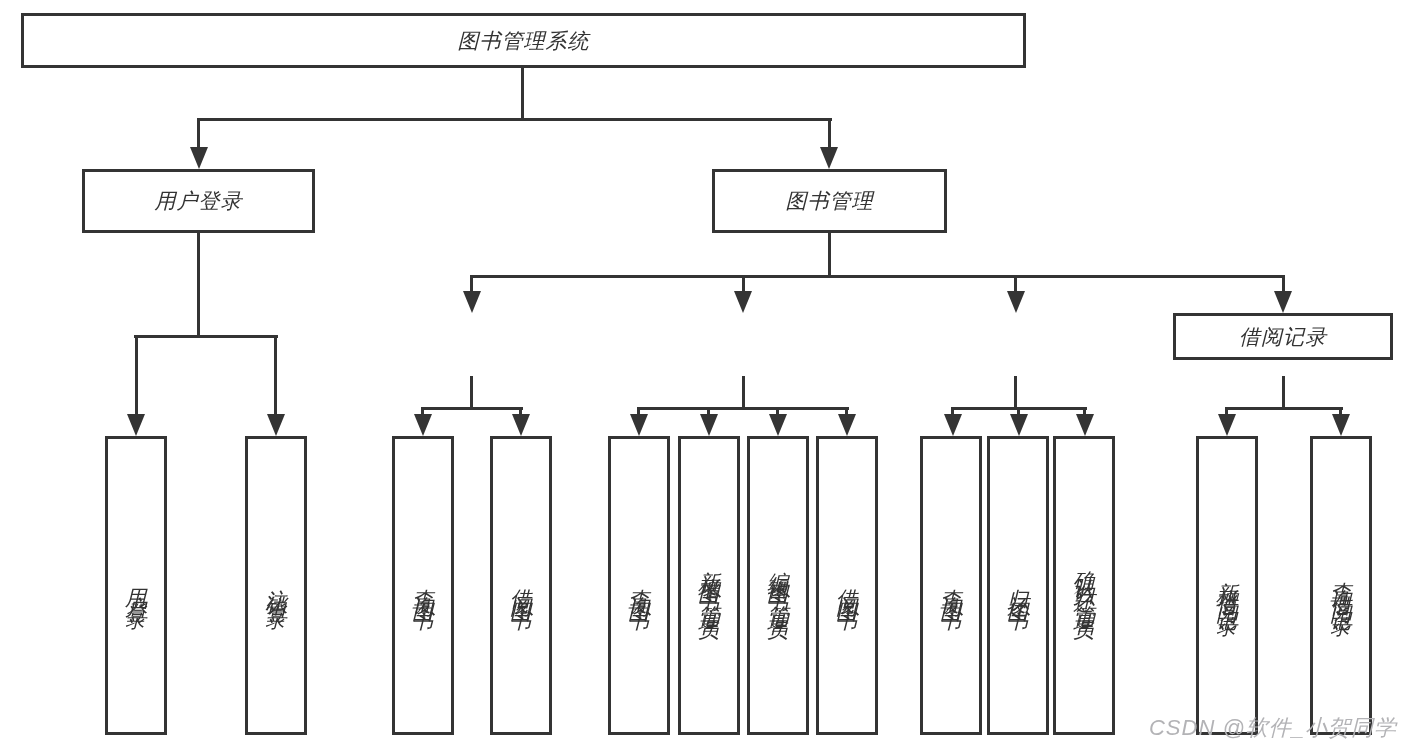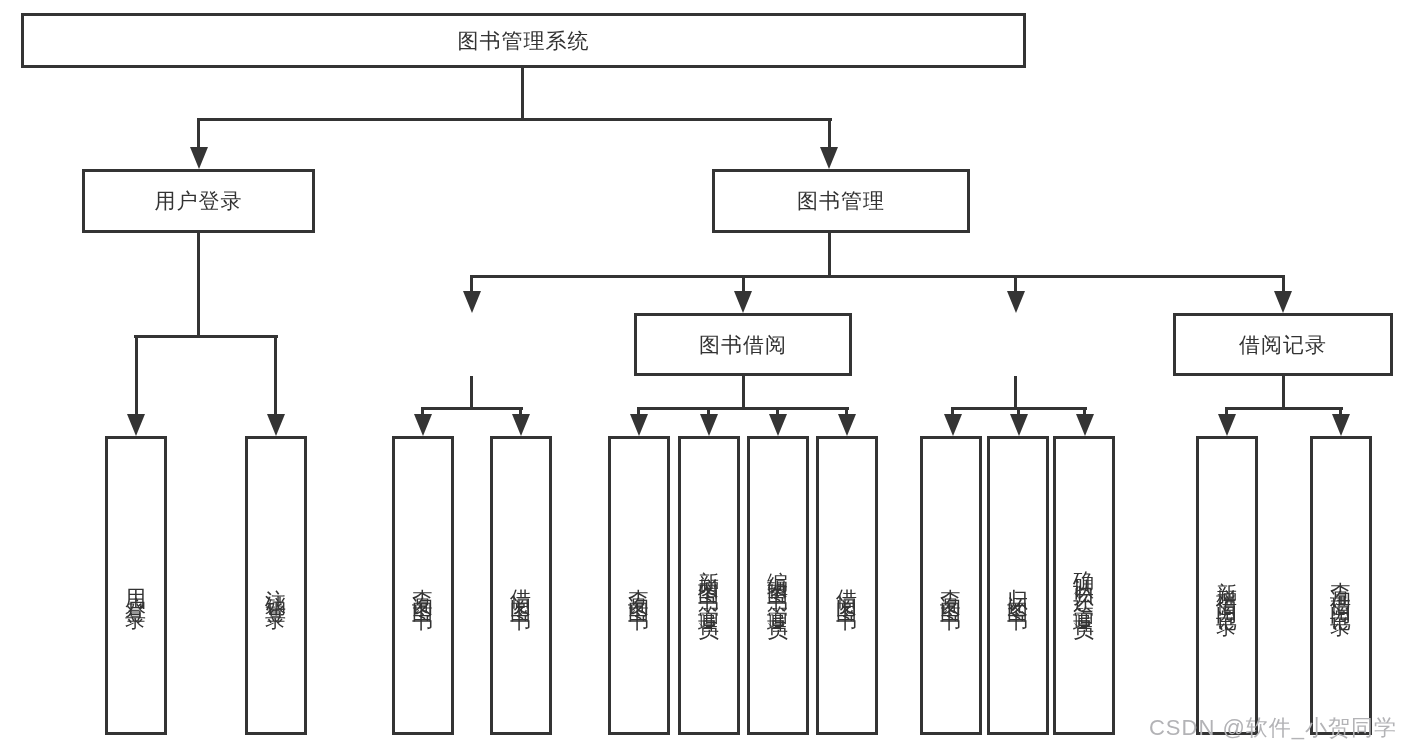--- a/index.html
+++ b/index.html
@@ -5,34 +5,34 @@
   html,body{margin:0;padding:0;background:#fff;}
   #canvas{
     position:relative;width:1405px;height:747px;background:var(--background,#fff);
     font-family:"Liberation Sans","DejaVu Sans",sans-serif;overflow:hidden;
   }
   .box{
     position:absolute;box-sizing:border-box;border:3px solid var(--line,#343434);
     background:#fff;display:flex;align-items:center;justify-content:center;z-index:2;
   }
   .t{
-    font-size:21px;color:var(--text,#333);letter-spacing:1px;white-space:nowrap;
+    font-size:21px;color:var(--text,#333);letter-spacing:1px;white-space:nowrap;font-style:italic;
   }
   .box.v .t{
     writing-mode:vertical-lr;letter-spacing:7px;line-height:1;
   }
   .ln{position:absolute;background:var(--line,#343434);z-index:1;}
   .ar{
     position:absolute;width:0;height:0;z-index:1;
     border-left:9px solid transparent;border-right:9px solid transparent;
     border-top:22px solid var(--line,#343434);
   }
   .watermark{
     position:absolute;right:8px;bottom:4px;font-size:22px;letter-spacing:1px;
-    color:var(--watermark,#b3b3b6);z-index:5;white-space:nowrap;
+    color:var(--watermark,#b3b3b6);z-index:5;white-space:nowrap;font-style:italic;
   }
 </style>
 </head>
 <body>
 
 <div id="canvas">
 
   <div class="box" style="left:21px;top:13px;width:1005px;height:55px">
     <span class="t">图书管理系统</span>
   </div>
@@ -40,21 +40,21 @@
   <i class="ln" style="left:521px;top:68px;width:3px;height:51px"></i>
   <i class="ln" style="left:197px;top:118px;width:635px;height:3px"></i>
   <i class="ln" style="left:197px;top:118px;width:3px;height:31px"></i>
   <i class="ln" style="left:828px;top:118px;width:3px;height:31px"></i>
   <i class="ar" style="left:190px;top:147px"></i>
   <i class="ar" style="left:820px;top:147px"></i>
 
   <div class="box" style="left:82px;top:169px;width:233px;height:64px">
     <span class="t">用户登录</span>
   </div>
-  <div class="box" style="left:712px;top:169px;width:258px;height:64px">
+  <div class="box" style="left:712px;top:169px;width:235px;height:64px">
     <span class="t">图书管理</span>
   </div>
 
   <i class="ln" style="left:197px;top:233px;width:3px;height:102px"></i>
   <i class="ln" style="left:134px;top:335px;width:144px;height:3px"></i>
   <i class="ln" style="left:135px;top:335px;width:3px;height:81px"></i>
   <i class="ln" style="left:274px;top:335px;width:3px;height:81px"></i>
   <i class="ar" style="left:127px;top:414px"></i>
   <i class="ar" style="left:267px;top:414px"></i>
 
@@ -62,24 +62,21 @@
   <i class="ln" style="left:471px;top:275px;width:813px;height:3px"></i>
   <i class="ln" style="left:470px;top:275px;width:3px;height:18px"></i>
   <i class="ln" style="left:742px;top:275px;width:3px;height:18px"></i>
   <i class="ln" style="left:1014px;top:275px;width:3px;height:18px"></i>
   <i class="ln" style="left:1282px;top:275px;width:3px;height:18px"></i>
   <i class="ar" style="left:463px;top:291px"></i>
   <i class="ar" style="left:734px;top:291px"></i>
   <i class="ar" style="left:1007px;top:291px"></i>
   <i class="ar" style="left:1274px;top:291px"></i>
 
-  <div class="box" style="left:634px;top:313px;width:218px;height:63px">
-    <span class="t">图书借阅</span>
-  </div>
-  <div class="box" style="left:1173px;top:313px;width:220px;height:63px">
+  <div class="box" style="left:1173px;top:313px;width:220px;height:47px">
     <span class="t">借阅记录</span>
   </div>
 
   <i class="ln" style="left:470px;top:376px;width:3px;height:31px"></i>
   <i class="ln" style="left:742px;top:376px;width:3px;height:31px"></i>
   <i class="ln" style="left:1014px;top:376px;width:3px;height:31px"></i>
   <i class="ln" style="left:1282px;top:376px;width:3px;height:31px"></i>
 
   <i class="ln" style="left:421px;top:407px;width:102px;height:3px"></i>
   <i class="ln" style="left:637px;top:407px;width:212px;height:3px"></i>

